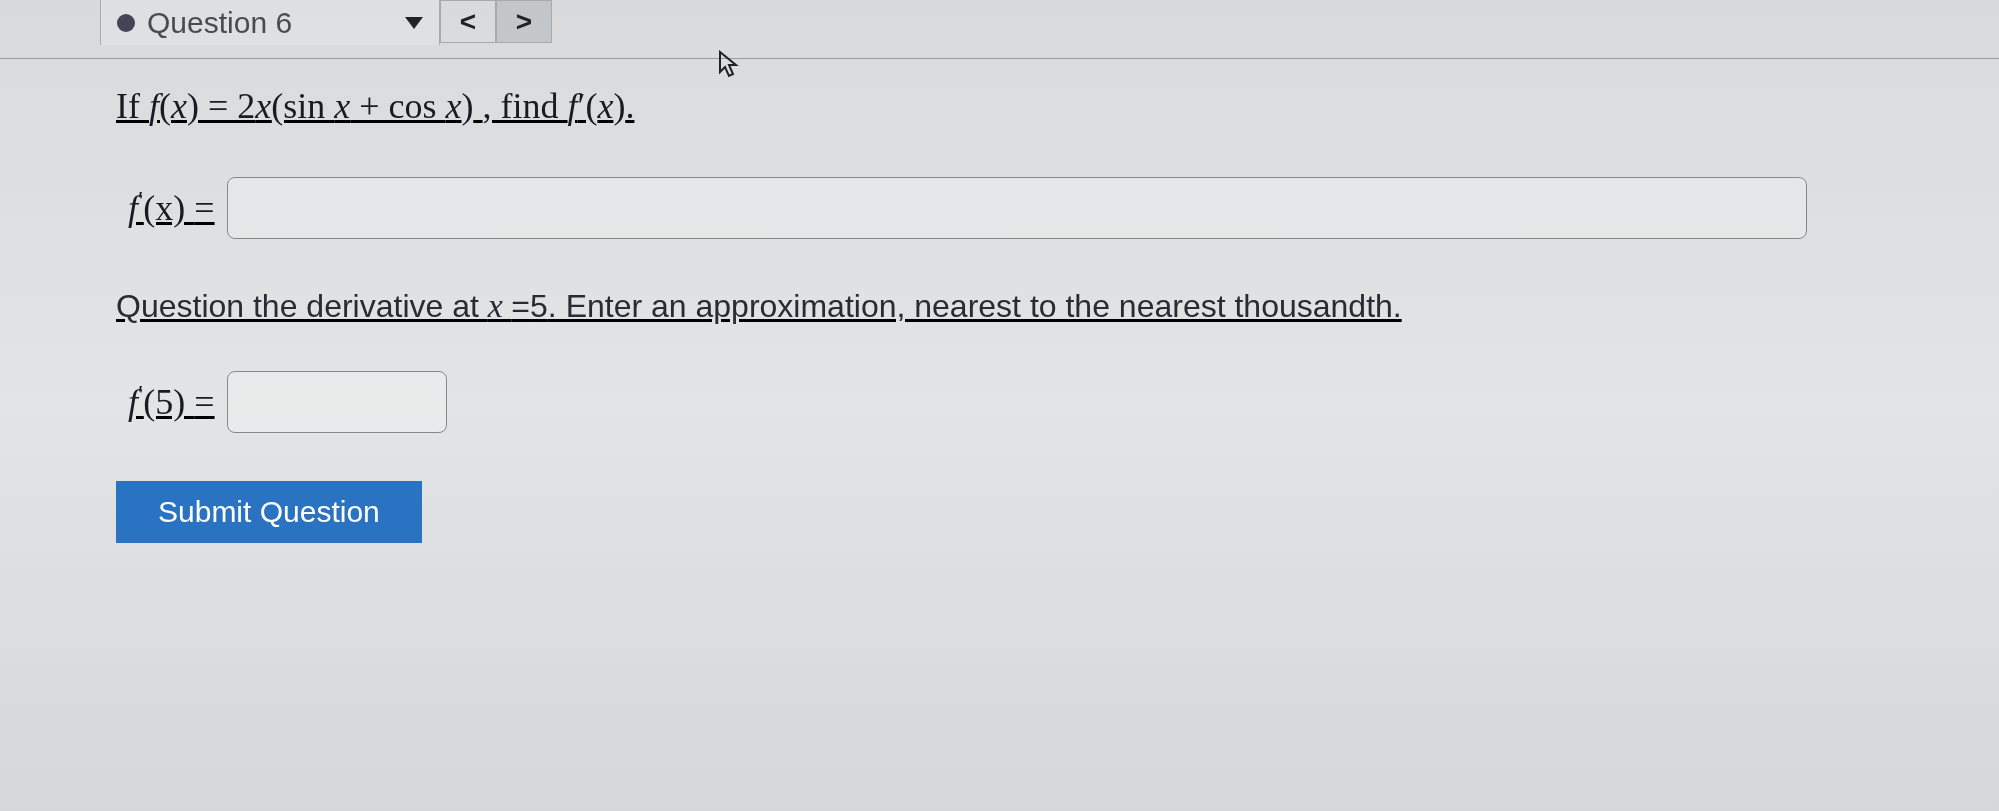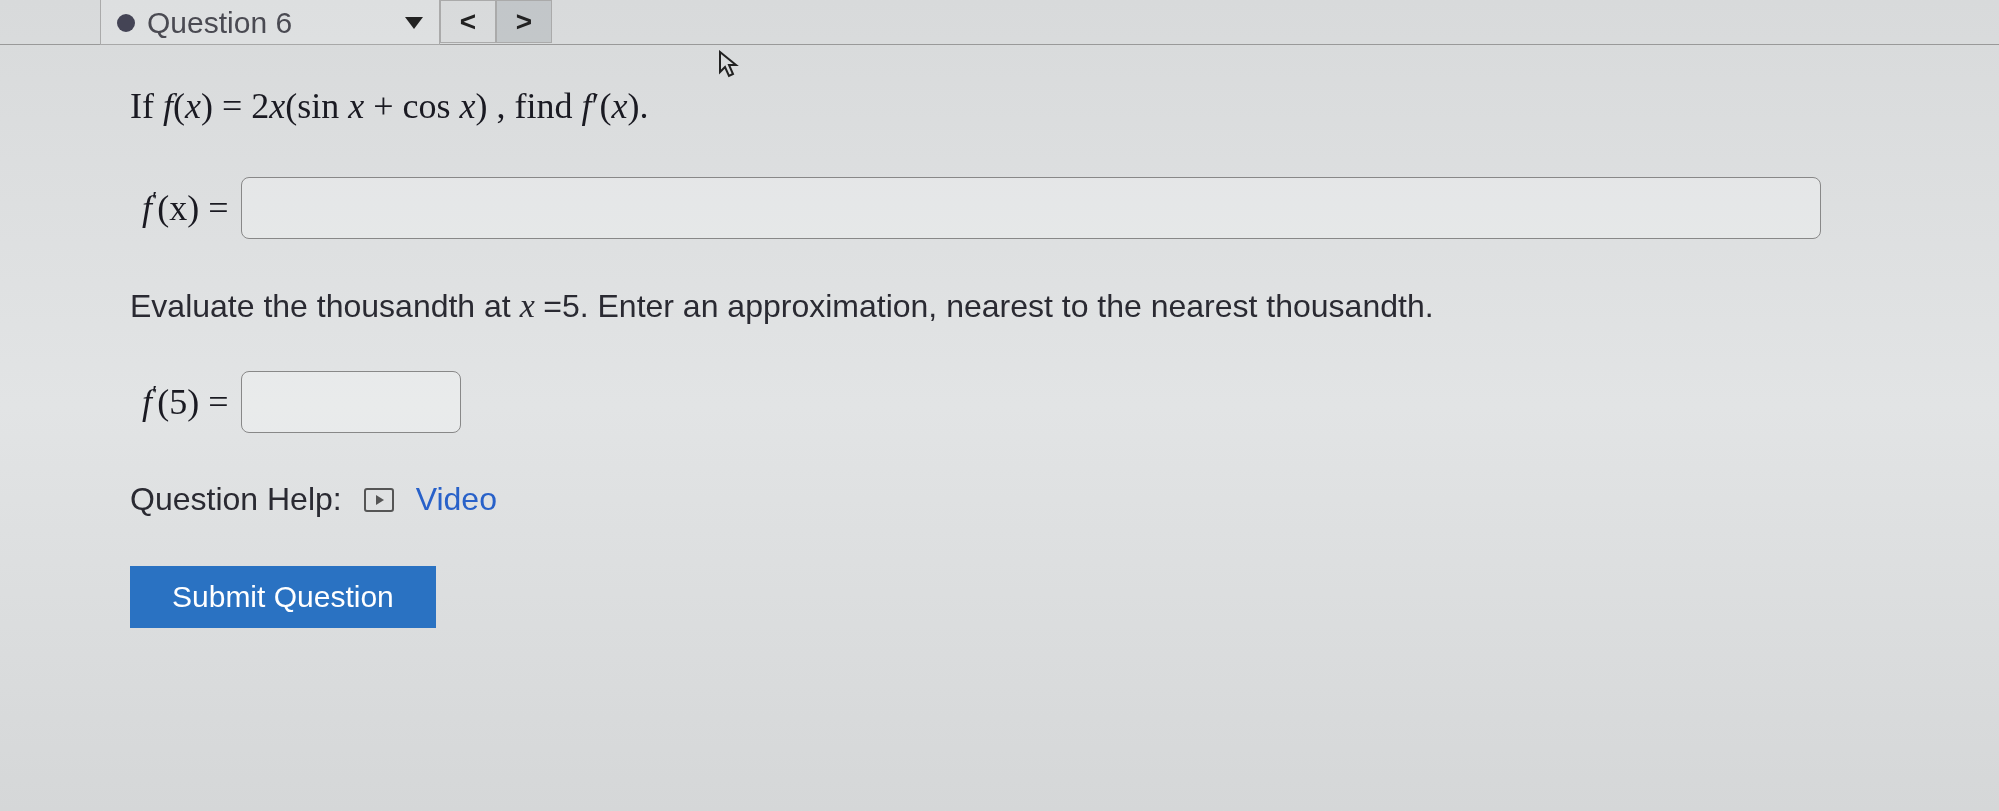--- a/index.html
+++ b/index.html
@@ -13,21 +13,21 @@
       width: 1999px;
       height: 811px;
       overflow: hidden;
       position: relative;
     }
     .top-bar {
       position: absolute;
       top: 0;
       left: 0;
       right: 0;
-      height: 45px;
+      height: 59px;
       display: flex;
       align-items: flex-start;
       padding-left: 100px;
       border-bottom: 1px solid #999;
     }
     .question-tab {
       display: flex;
       align-items: center;
       height: 45px;
       padding: 0 16px;
@@ -70,22 +70,23 @@
       cursor: pointer;
       background: transparent;
       font-weight: bold;
     }
     .nav-btn.next {
       background: rgba(180,185,188,0.6);
     }
     .content {
       position: absolute;
       top: 85px;
-      left: 130px;
+      left: 116px;
       right: 20px;
+      text-decoration: underline;
     }
     .problem-statement {
       font-size: 36px;
       color: #1a1a22;
       margin-bottom: 50px;
       font-family: 'Times New Roman', serif;
     }
     .problem-statement .mathit {
       font-style: italic;
     }
@@ -219,33 +220,26 @@
   </div>
 
   <div class="input-row">
     <span class="math-label">
       <span>f</span><sup class="upright">′</sup><span class="upright">(x) </span><span class="upright">=</span>
     </span>
     <input type="text" class="answer-input-long" value="" style="">
   </div>
 
   <div class="evaluate-text">
-    <span>Evaluate the thousandth at </span><span class="mathit">x </span><span>=</span><span>5</span><span>. Enter an approximation, nearest to the nearest thousandth.</span>
+    <span>Question the derivative at </span><span class="mathit">x </span><span>=</span><span>5</span><span>. Enter an approximation, nearest to the nearest thousandth.</span>
   </div>
 
   <div class="input-row">
     <span class="math-label">
       <span>f</span><sup class="upright">′</sup><span class="upright">(5) </span><span class="upright">=</span>
     </span>
     <input type="text" class="answer-input-short" value="" style="">
   </div>
 
-  <div class="help-row">
-    <span>Question Help:</span>
-    <span class="video-icon">
-      <span class="video-icon-inner"></span>
-    </span>
-    <span class="video-link">Video</span>
-  </div>
 
   <button class="submit-btn">Submit Question</button>
 
 </div>
 
 </body></html>

